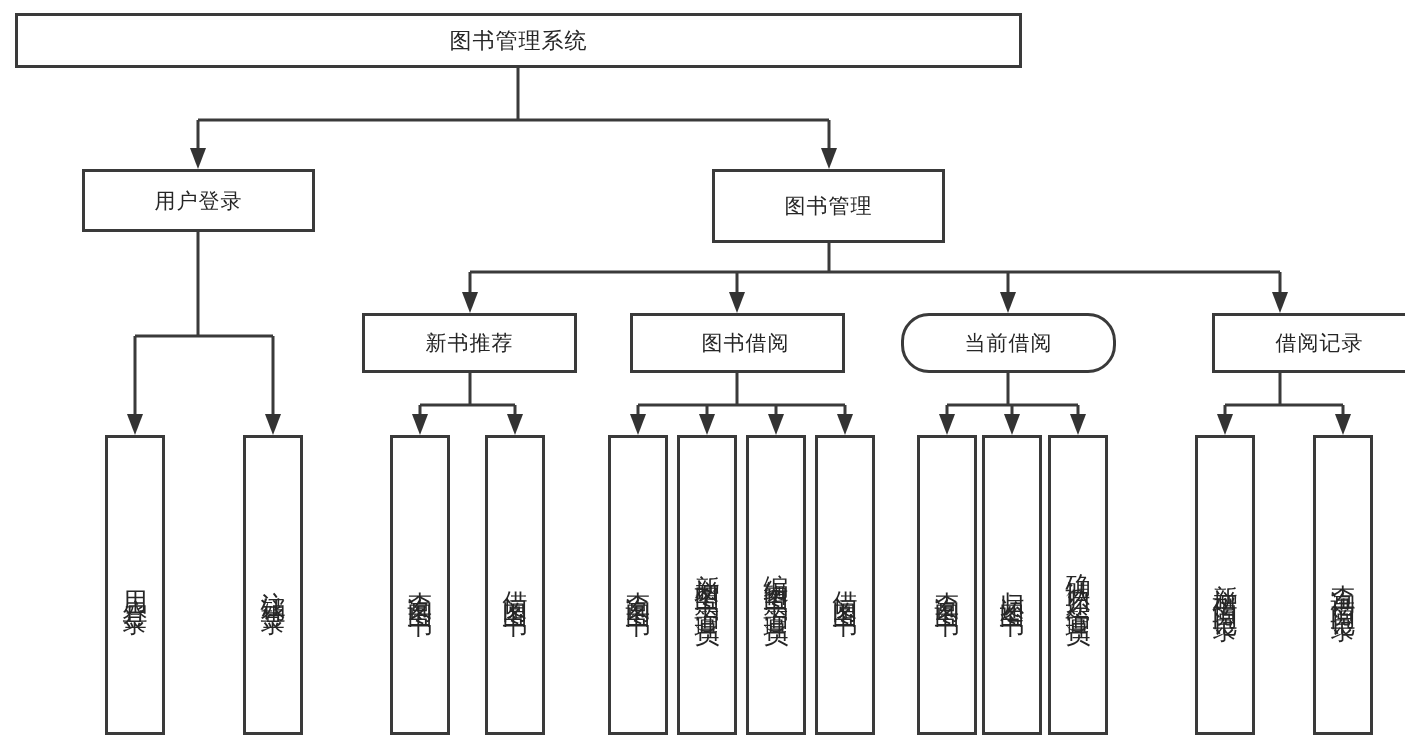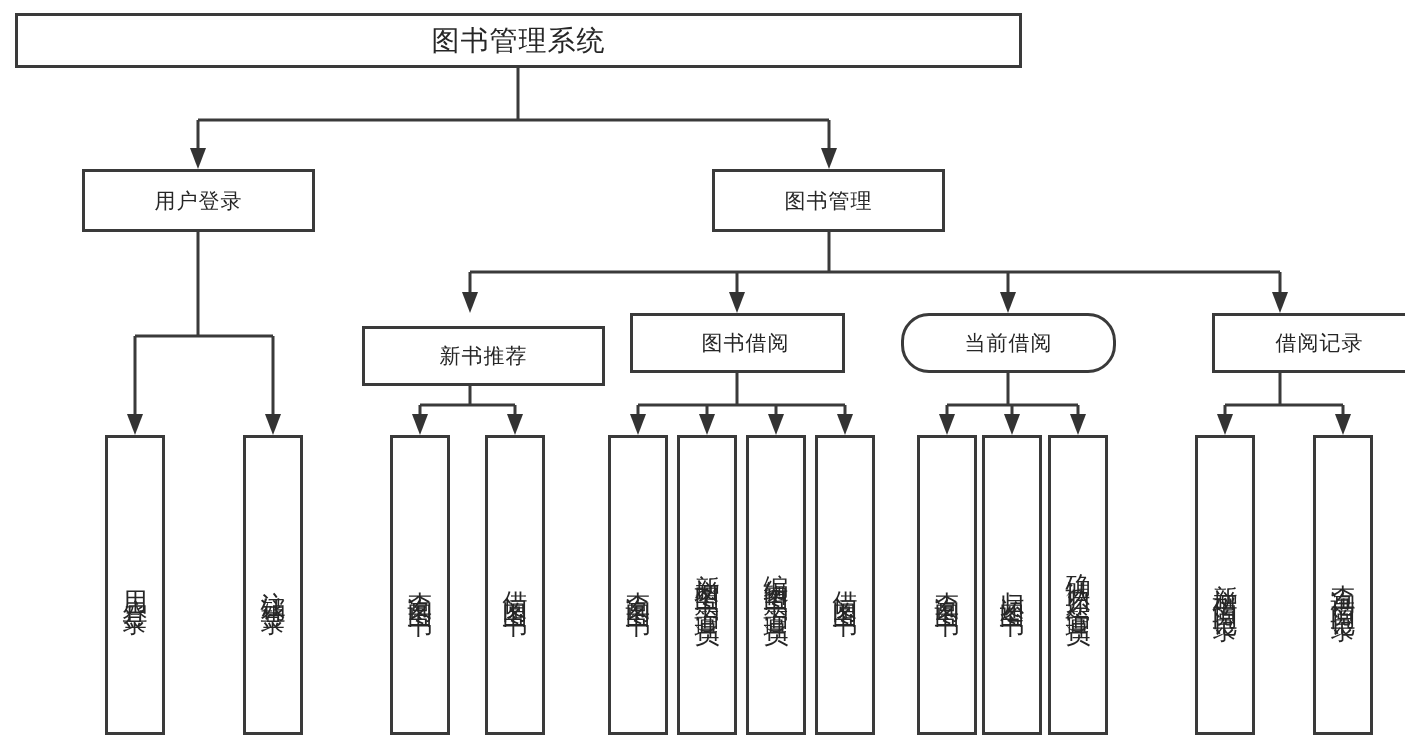--- a/index.html
+++ b/index.html
@@ -22,34 +22,34 @@
     box-sizing: border-box;
     background: #ffffff;
     border: 3px solid #3a3a3a;
     display: flex;
     align-items: center;
     justify-content: center;
     color: #262626;
     z-index: 2;
   }
   .hnode { font-size: 21px; letter-spacing: 1px; }
-  .root  { font-size: 28px; letter-spacing: 1px; }
+  .root  { font-size: 22px; letter-spacing: 1px; }
   .vnode { font-size: 25px; }
   .vnode .vtext {
     writing-mode: vertical-rl;
     text-orientation: mixed;
     letter-spacing: 7px;
     line-height: 1;
     white-space: nowrap;
   }
   
   .n-root   { left: 15px;   top: 13px;  width: 1007px; height: 55px; }
   .n-login  { left: 82px;   top: 169px; width: 233px;  height: 63px; }
-  .n-mgmt   { left: 712px;  top: 169px; width: 233px;  height: 63px; text-align: center; }
-  .n-rec    { left: 362px;  top: 326px; width: 243px;  height: 60px; }
+  .n-mgmt   { left: 712px;  top: 169px; width: 233px;  height: 74px; text-align: center; }
+  .n-rec    { left: 362px;  top: 313px; width: 215px;  height: 60px; }
   .n-borrow { left: 630px;  top: 313px; width: 215px;  height: 60px; padding-left: 16px; }
   .n-cur    { left: 901px;  top: 313px; width: 215px;  height: 60px; border-radius: 28px; }
   .n-hist   { left: 1172px; top: 313px; width: 215px;  height: 60px; margin-left: 40px; }
   .leaf { top: 435px; width: 60px; height: 300px; }
   .l-a1 { left: 105px; }  .l-a2 { left: 243px; }
   .l-b1 { left: 390px; }  .l-b2 { left: 485px; }
   .l-c1 { left: 608px; }  .l-c2 { left: 677px; }  .l-c3 { left: 746px; }  .l-c4 { left: 815px; }
   .l-d1 { left: 917px; }  .l-d2 { left: 982px; }  .l-d3 { left: 1048px; }
   .l-e1 { left: 1195px; } .l-e2 { left: 1313px; }
   .watermark {

